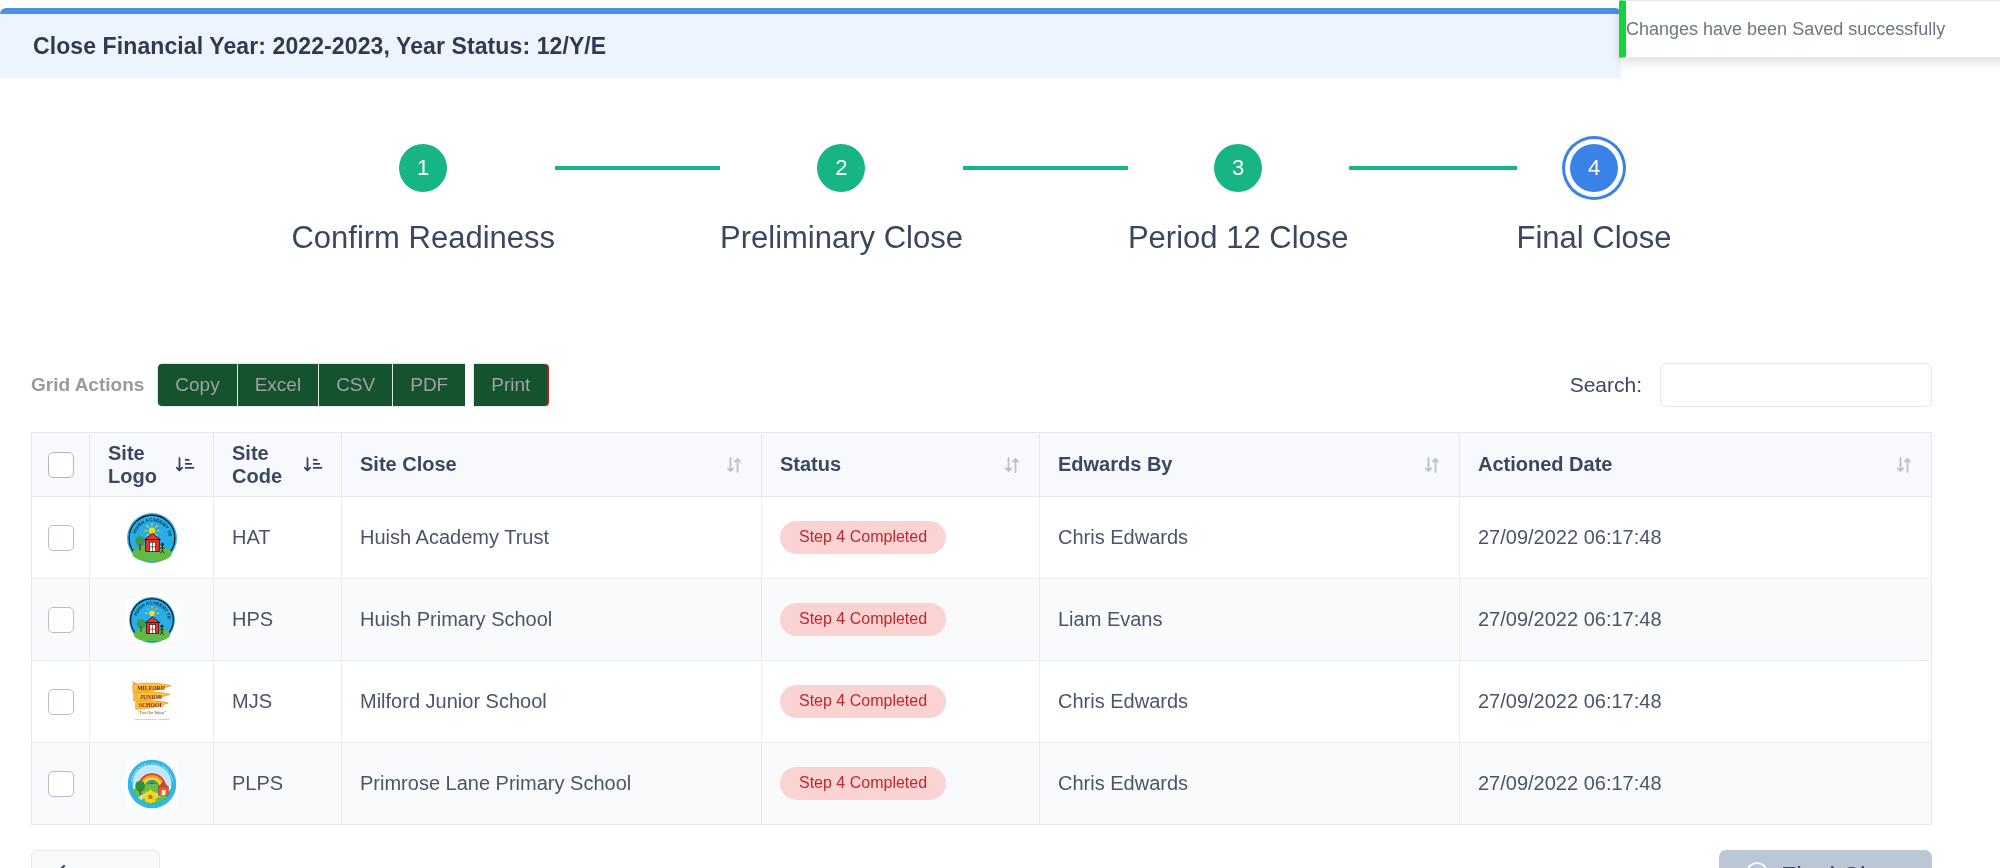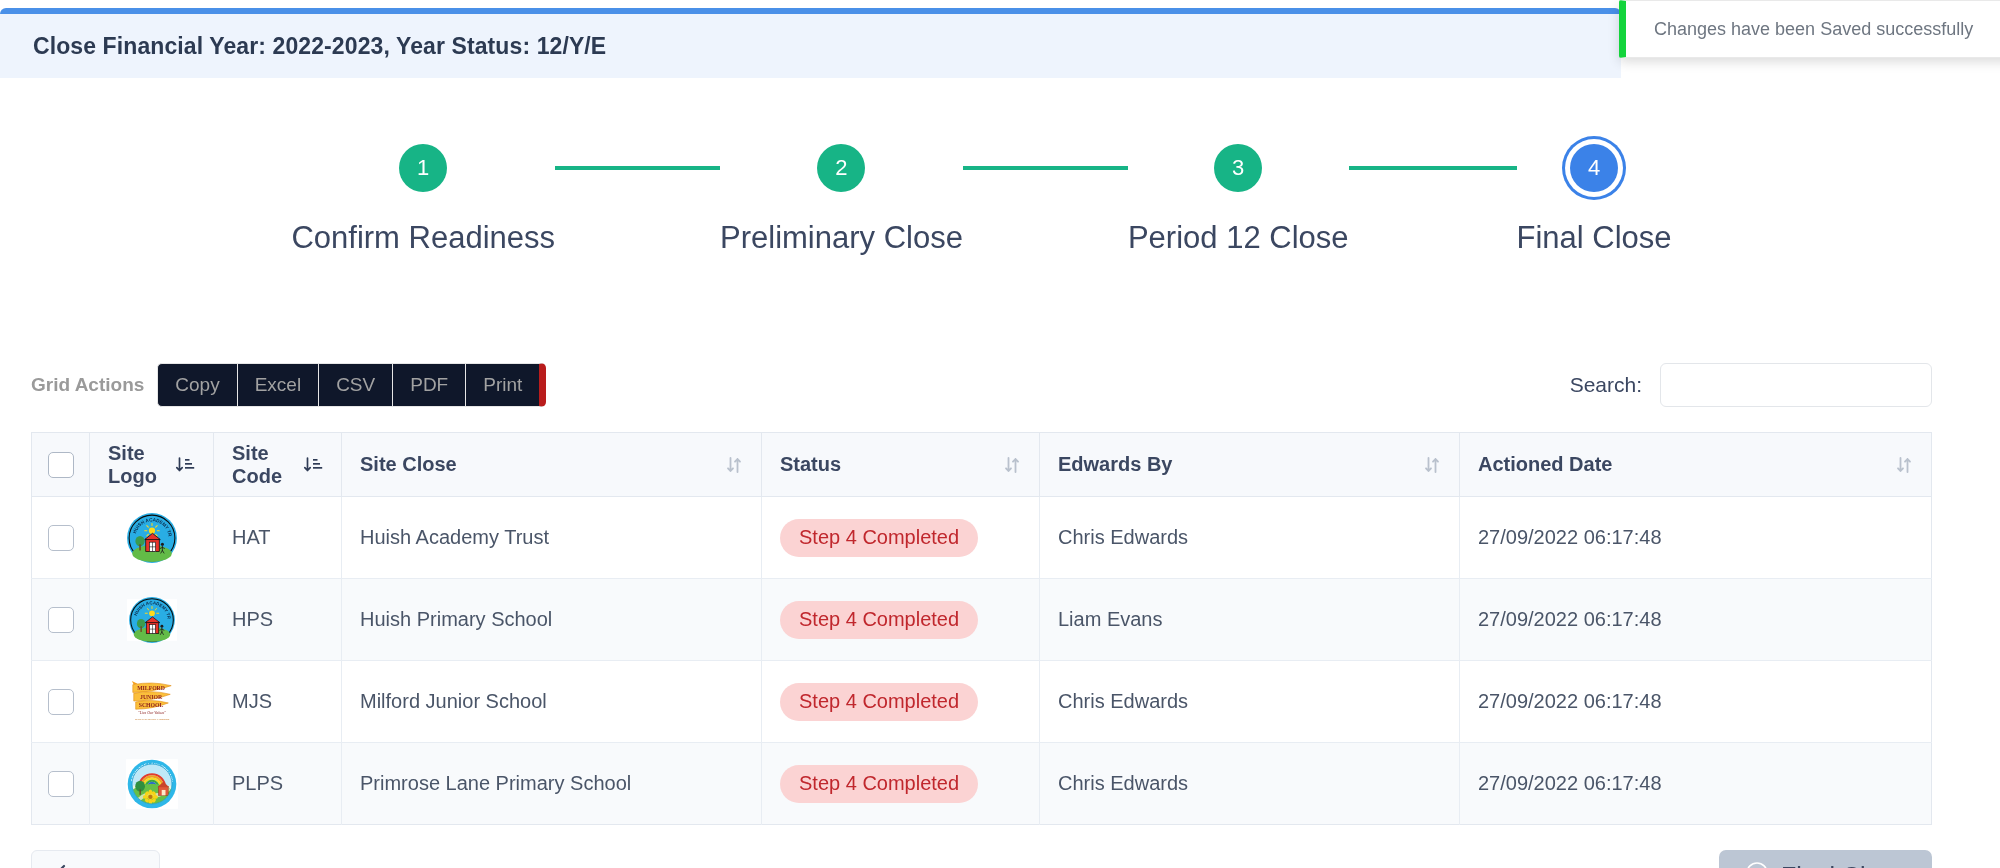--- a/index.html
+++ b/index.html
@@ -46,21 +46,20 @@
     border-left: 7px solid #14d43c;
     border-top: 1px solid #e9e9e9;
     border-right: 1px solid #e9e9e9;
     border-bottom: 1px solid #e9e9e9;
     box-shadow: 0 4px 12px rgba(0,0,0,.14);
     display: flex;
     align-items: center;
     border-radius: 2px;
   }
   .toast-text {
-    margin-left: 28px;
     font-size: 18px;
     color: #6e7681;
     white-space: nowrap;
   }
 
   
   .main-card {
     position: absolute;
     left: 10px; top: 84px;
     width: 1943px;
@@ -132,31 +131,31 @@
     font-size: 19px;
     color: #9a9a9a;
     margin-right: 13px;
     white-space: nowrap;
     font-weight: bold;
   }
   .btn-group { display: flex; }
   .btn-group .gbtn {
     font-size: 19px;
     color: #a2a2a2;
-    background: #0f172a;
+    background: #14532d;
     border: 1px solid #e6e6e6;
     border-right: none;
     padding: 0 17px;
     height: 44px;
     line-height: 42px;
     cursor: pointer;
     white-space: nowrap;
   }
   .btn-group .gbtn:first-child { border-radius: 5px 0 0 5px; }
-  .btn-group .gbtn:last-child { border-right: 7px solid #b91c1c; border-radius: 0 5px 5px 0; }
+  .btn-group .gbtn:last-child { border-right: 2px solid #b91c1c; border-radius: 0 5px 5px 0; margin-left: 8px; }
 
   .search-wrap { display: flex; align-items: center; }
   .search-label {
     font-size: 21px;
     color: #3b4761;
     margin-right: 18px;
     white-space: nowrap;
   }
   .search-input {
     width: 272px;
@@ -231,21 +230,21 @@
     cursor: pointer;
   }
   th .chk { border-color: #aeb8c6; }
 
   .cell-center { text-align: center; padding: 0 !important; }
 
   .badge {
     display: inline-block;
     background: #fbd3d3;
     color: #c0272d;
-    font-size: 20px;
+    font-size: 16px;
     border-radius: 20px;
     padding: 7px 19px 8px;
     white-space: nowrap;
   }
 
   
   .logo { display:block; margin: 0 auto; }
 
   
   .footer {

